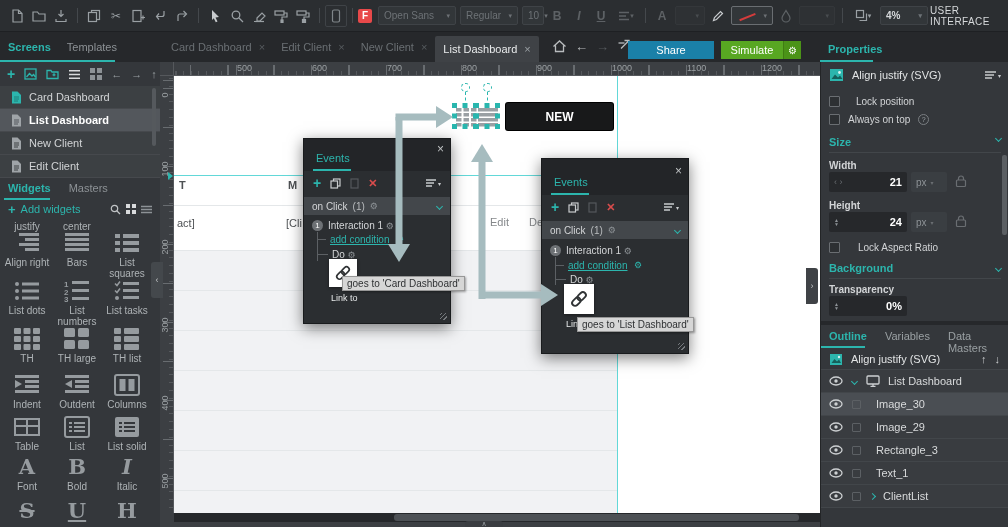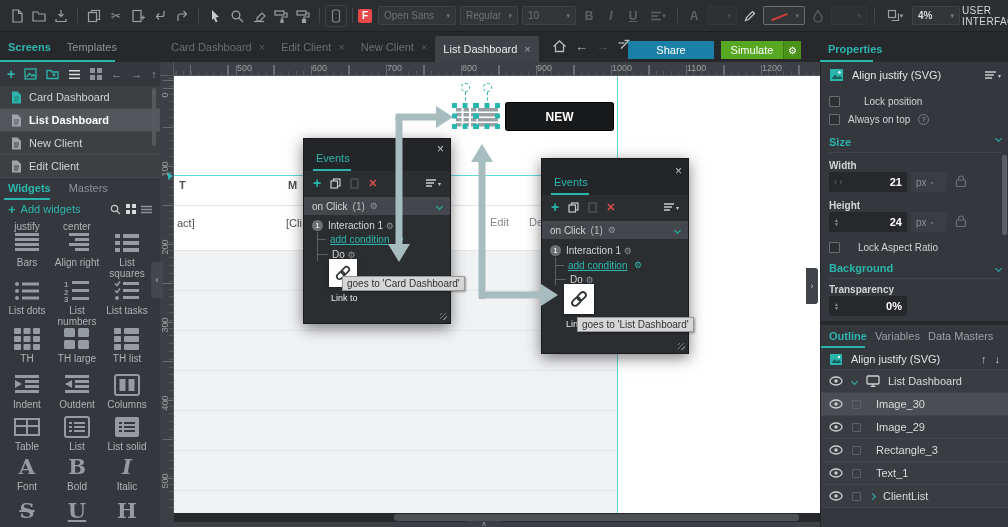--- a/index.html
+++ b/index.html
@@ -98,21 +98,21 @@
              display:flex;align-items:center;justify-content:center;border-radius:3px 0 0 3px}
   
   .rpanel{position:absolute;left:820px;top:62px;width:188px;height:465px;background:#34373b;border-left:1px solid #232527}
   .plabel{font-size:10px;color:#d2d4d6}
   .cbx{width:11px;height:11px;border:1px solid #6a6e72;border-radius:1px;background:#2d3033;flex:none}
   .secttl{font-size:11px;font-weight:bold;color:#2cb5ad}
   .inbox{position:absolute;height:20px;background:#26282b;border-radius:2px;display:flex;align-items:center;padding:0 5px}
   .inval{flex:1;text-align:right;color:#fff;font-size:11px;font-weight:bold}
   .unitbox{position:absolute;height:20px;background:#3a3e42;border-radius:2px;display:flex;align-items:center;
            gap:4px;padding:0 5px;color:#8d9296;font-size:10px}
-  .rtabs{position:absolute;display:flex;gap:8px;font-size:11px;color:#9aa0a3}
+  .rtabs{position:absolute;display:flex;gap:18px;font-size:11px;color:#9aa0a3}
   .trow{position:absolute;left:0;width:187px;height:23px;display:flex;align-items:center;border-bottom:1px solid #42464a;
         font-size:11px;color:#d8dadb;background:#393c40}
   .trow.sel{background:#4a4e53}
   .stepper{display:flex;flex-direction:column;line-height:4px;font-size:5px;color:#8d9296}
 </style>
 </head>
 <body>
 
 <div class="app">
 
@@ -200,21 +200,21 @@
     <div class="sep"></div>
     <span class="fbadge">F</span>
     <div class="dd" style="width:78px">
         <span>Open Sans</span>
         <span class="car">▾</span>
       </div>
     <div class="dd" style="width:58px">
         <span>Regular</span>
         <span class="car">▾</span>
       </div>
-    <div class="dd" style="width:54px">
+    <div class="dd" style="width:22px">
         <span>10</span>
         <span class="car">▾</span>
       </div>
     <div class="tb dim">
         <span class="letter">B</span>
       </div>
     <div class="tb dim">
         <span class="letter" style="font-style:italic">I</span>
       </div>
     <div class="tb dim">
@@ -415,35 +415,35 @@
             <span class="glabel">justify</span>
           </div>
         <div class="cell">
             <span class="glabel">center</span>
           </div>
         <div class="cell"></div>
       </div>
       <div class="grow" style="top:14px">
         <div class="cell">
             <svg width="26" height="22" fill="#969b9f">
+              <rect x="5" y="1" width="20" height="3"></rect>
+              <rect x="11" y="6" width="14" height="3"></rect>
+              <rect x="5" y="11" width="20" height="3"></rect>
+              <rect x="11" y="16" width="14" height="3"></rect>
+            </svg>
+            <span class="glabel">Align right</span>
+          </div>
+        <div class="cell">
+            <svg width="26" height="22" fill="#969b9f">
               <rect x="1" y="1" width="24" height="3"></rect>
               <rect x="1" y="6" width="24" height="3"></rect>
               <rect x="1" y="11" width="24" height="3"></rect>
               <rect x="1" y="16" width="24" height="3"></rect>
             </svg>
             <span class="glabel">Bars</span>
-          </div>
-        <div class="cell">
-            <svg width="26" height="22" fill="#969b9f">
-              <rect x="5" y="1" width="20" height="3"></rect>
-              <rect x="11" y="6" width="14" height="3"></rect>
-              <rect x="5" y="11" width="20" height="3"></rect>
-              <rect x="11" y="16" width="14" height="3"></rect>
-            </svg>
-            <span class="glabel">Align right</span>
           </div>
         <div class="cell">
             <svg width="26" height="22" fill="#969b9f">
               <rect x="1" y="2" width="5" height="4"></rect>
               <rect x="1" y="9" width="5" height="4"></rect>
               <rect x="1" y="16" width="5" height="4"></rect>
               <rect x="9" y="2" width="16" height="4"></rect>
               <rect x="9" y="9" width="16" height="4"></rect>
               <rect x="9" y="16" width="16" height="4"></rect>
             </svg>
@@ -833,21 +833,21 @@
           <circle cx="10.5" cy="4.5" r="1.4" fill="#d9f2f0"></circle>
         </svg>
       <span style="font-size:11px;color:#e2e4e5">Align justify (SVG)</span>
       <span style="margin-left:auto;display:flex;align-items:center;gap:2px">
           <svg width="11" height="8" fill="none" stroke="#c8cbcd" stroke-width="1.3">
             <path d="M0 1 h11 M0 4 h9 M0 7 h7"></path>
           </svg>
           <span style="font-size:6px;color:#c8cbcd">▾</span>
         </span>
     </div>
-    <div class="ab" style="left:8px;top:34px;display:flex;align-items:center;gap:24px">
+    <div class="ab" style="left:8px;top:34px;display:flex;align-items:center;gap:16px">
       <span class="cbx"></span>
       <span class="plabel">Lock position</span>
     </div>
     <div class="ab" style="left:8px;top:52px;display:flex;align-items:center;gap:8px">
       <span class="cbx"></span>
       <span class="plabel">Always on top</span>
       <span style="width:11px;height:11px;border:1px solid #7a7e82;border-radius:50%;color:#9aa0a4;font-size:7px;display:flex;align-items:center;justify-content:center">?</span>
     </div>
     <div class="ab" style="left:8px;top:74px;width:172px;display:flex;align-items:flex-start">
       <span class="secttl">Size</span>

